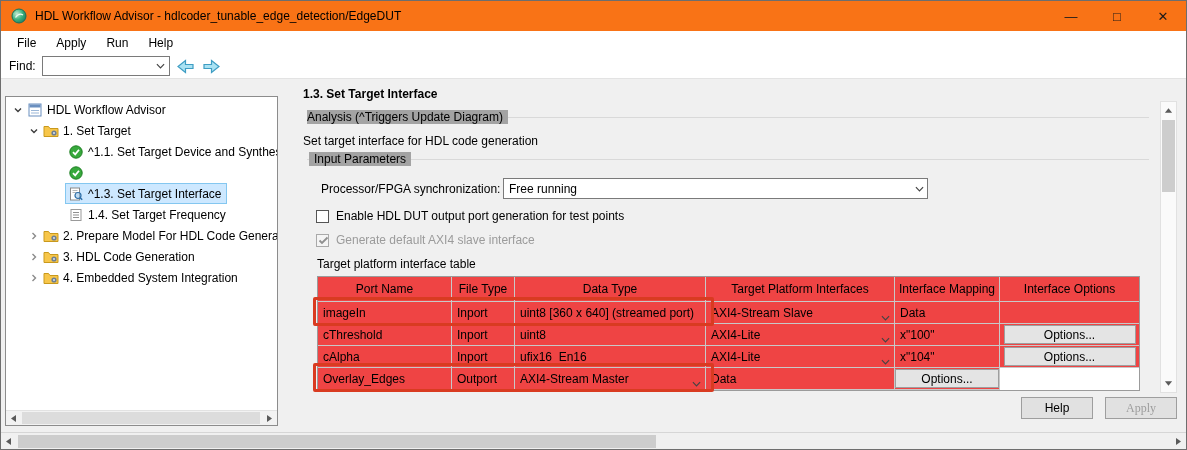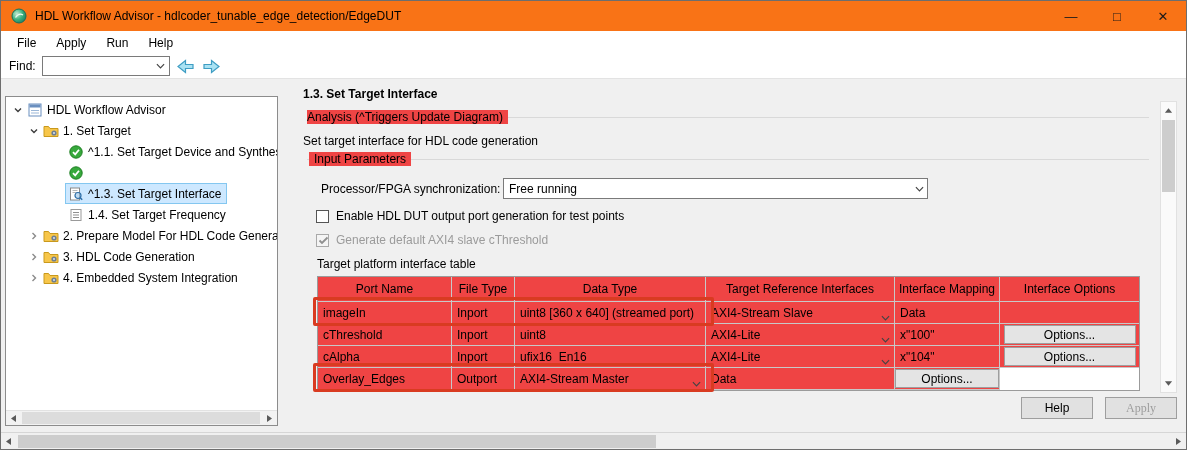--- a/index.html
+++ b/index.html
@@ -30,21 +30,21 @@
   .chev-sp { width:14px; flex:none; }
   .ticon { width:18px; display:flex; justify-content:center; flex:none; }
   .tlabel { margin-left:3px; overflow:hidden; }
   .hl { display:flex; align-items:center; height:19px; padding:0 4px 0 1px; }
   .sel .hl { background:#cde8ff; outline:1px solid #84c7f0; }
   .indent0 { padding-left:5px; } .indent1 { padding-left:21px; } .indent2 { padding-left:46px; }
 
   
   .heading { font-weight:bold; }
   .hline { position:absolute; height:1px; background:#d9d9d9; }
-  .legend { position:absolute; background:#ef4444; padding:0 5px 0 0; }
+  .legend { position:absolute; background:#a3a3a3; padding:0 5px 0 0; }
   .legend.pad { padding:0 5px; }
   .dropdown { position:absolute; height:21px; border:1px solid #7a7a7a; background:#fff; display:flex; align-items:center; padding-left:5px; }
   .dropdown .dd-text { flex:1; overflow:hidden; white-space:nowrap; }
   .dropdown .dd-chev { width:16px; display:flex; justify-content:center; flex:none; }
   .cb { position:absolute; width:13px; height:13px; border:1px solid #555; background:#fff; }
   .cb.disabled { border-color:#a9a9a9; background:#f4f4f4; }
   .cb.disabled svg { position:absolute; left:0; top:-1px; }
   .cb-label { position:absolute; white-space:nowrap; }
   .cb-label.disabled { color:#9b9b9b; }
 
@@ -315,29 +315,29 @@
   </div>
 
   <div class="cb" style="left:315px;top:209px;"></div>
   <div class="cb-label" style="left:335px;top:208px;">Enable HDL DUT output port generation for test points</div>
 
   <div class="cb disabled" style="left:315px;top:233px;">
     <svg width="13" height="13" viewBox="0 0 13 13">
         <polyline points="2.5,6.5 5,9 10.5,3.5" fill="none" stroke="#8f8f8f" stroke-width="1.8"></polyline>
       </svg>
   </div>
-  <div class="cb-label disabled" style="left:335px;top:232px;">Generate default AXI4 slave cThreshold</div>
+  <div class="cb-label disabled" style="left:335px;top:232px;">Generate default AXI4 slave interface</div>
 
   <div class="abs" style="left:316px;top:256px;">Target platform interface table</div>
 
   <div class="ptable" style="left:316px;top:275px;">
     <div class="th">Port Name</div>
     <div class="th">File Type</div>
     <div class="th">Data Type</div>
-    <div class="th">Target Reference Interfaces</div>
+    <div class="th">Target Platform Interfaces</div>
     <div class="th">Interface Mapping</div>
     <div class="th">Interface Options</div>
 
     <div class="td">imageIn</div>
     <div class="td">Inport</div>
     <div class="td">uint8 [360 x 640] (streamed port)</div>
     <div class="td-combo">
         <span>AXI4-Stream Slave</span>
         <span class="dd-chev"><svg width="9" height="6" viewBox="0 0 10 6">
             <polyline points="1,1 5,5 9,1" fill="none" stroke="#444" stroke-width="1.3"></polyline>

